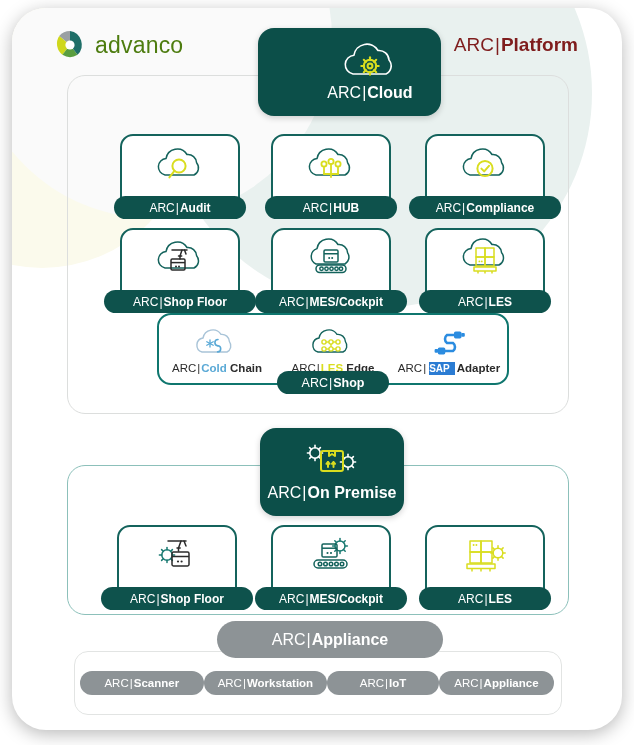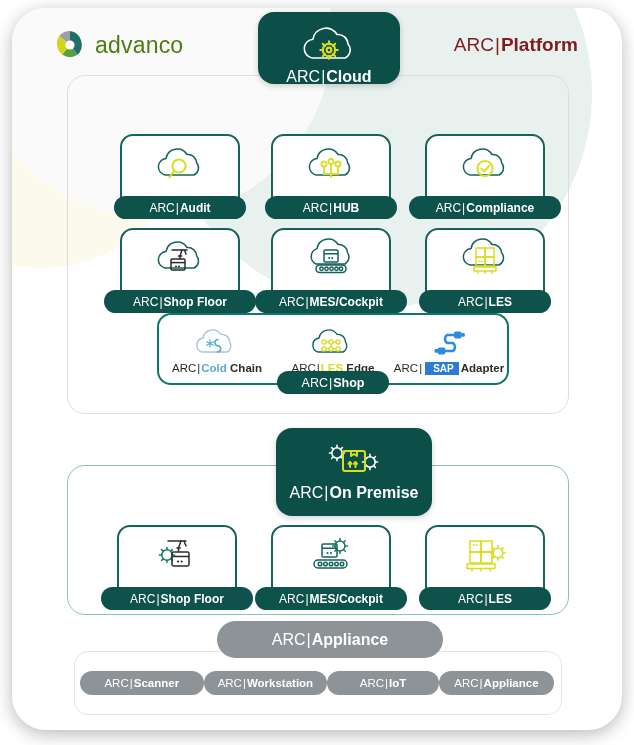--- a/index.html
+++ b/index.html
@@ -40,22 +40,22 @@
   .sec-cloud{left:55px;top:67px;width:500px;height:337px;border:1px solid #dcdedd;}
   .sec-prem{left:55px;top:457px;width:500px;height:148px;border:1px solid #8cc0ba;}
   .sec-hw{left:62px;top:643px;width:486px;height:62px;border:1px solid #e2e4e3;border-radius:14px;}
 
   
   .bigcard{position:absolute;background:#0c4f49;border-radius:16px;
     display:flex;flex-direction:column;align-items:center;justify-content:flex-start;
     box-shadow:0 2px 6px rgba(0,0,0,.18);z-index:6;}
   .bigcard .bc-icon{margin-top:10px;}
   .bigcard .bc-text{color:#ffffff;font-size:16px;margin-top:2px;}
-  #cloud-head{left:246px;top:4px;width:142px;height:72px;}
-  #prem-head{left:264px;top:420px;width:156px;height:88px;}
+  #cloud-head{left:246px;top:20px;width:142px;height:88px;padding-left:41px;}
+  #prem-head{left:248px;top:420px;width:144px;height:88px;}
 
   
   .card{position:absolute;width:116px;height:74px;background:#ffffff;
     border:2px solid #14635c;border-radius:13px;z-index:4;}
   .card .ico{position:absolute;left:0;right:0;top:8px;height:40px;
     display:flex;align-items:center;justify-content:center;}
   .card .tag{position:absolute;left:-8px;right:-8px;bottom:-9px;height:23px;
     background:#0e524c;border-radius:12px;color:#fff;font-size:12px;
     display:flex;align-items:center;justify-content:center;z-index:5;}
   .card .tag.wide{left:-18px;right:-18px;}
@@ -334,21 +334,21 @@
                 </g>
                 <g fill="#2b8ce0">
                   <rect x="33" y="5.4" width="7.5" height="7" rx="1.6"></rect>
                   <rect x="40.2" y="7" width="3.6" height="3.8" rx="1"></rect>
                   <rect x="16.8" y="21.4" width="7.5" height="7" rx="1.6"></rect>
                   <rect x="13.6" y="23" width="3.6" height="3.8" rx="1"></rect>
                 </g>
               </svg>
             </span>
             <span class="lbl arc-label">
-              <span class="lt lbl-d">ARC</span><span class="bar lbl-d">|</span><span style="display:inline-block;background:#2b7cd3;color:#fff;font-weight:700;font-size:10px;padding:1px 5px 1px 8px;margin:0 2px;transform:skewX(0deg);"><span>SAP</span></span><span class="bd lbl-d">Adapter</span>
+              <span class="lt lbl-d">ARC</span><span class="bar lbl-d">|</span><span style="display:inline-block;background:#2b7cd3;color:#fff;font-weight:700;font-size:10px;padding:1px 5px 1px 0;margin:0 2px;transform:skewX(0deg);"><span>SAP</span></span><span class="bd lbl-d">Adapter</span>
             </span>
           </div>
         </div>
         <span class="apps-tag arc-label">
           <span class="lt">ARC</span>
             <span class="bar">|</span>
             <span class="bd">Shop</span>
         </span>
       </div>
 

